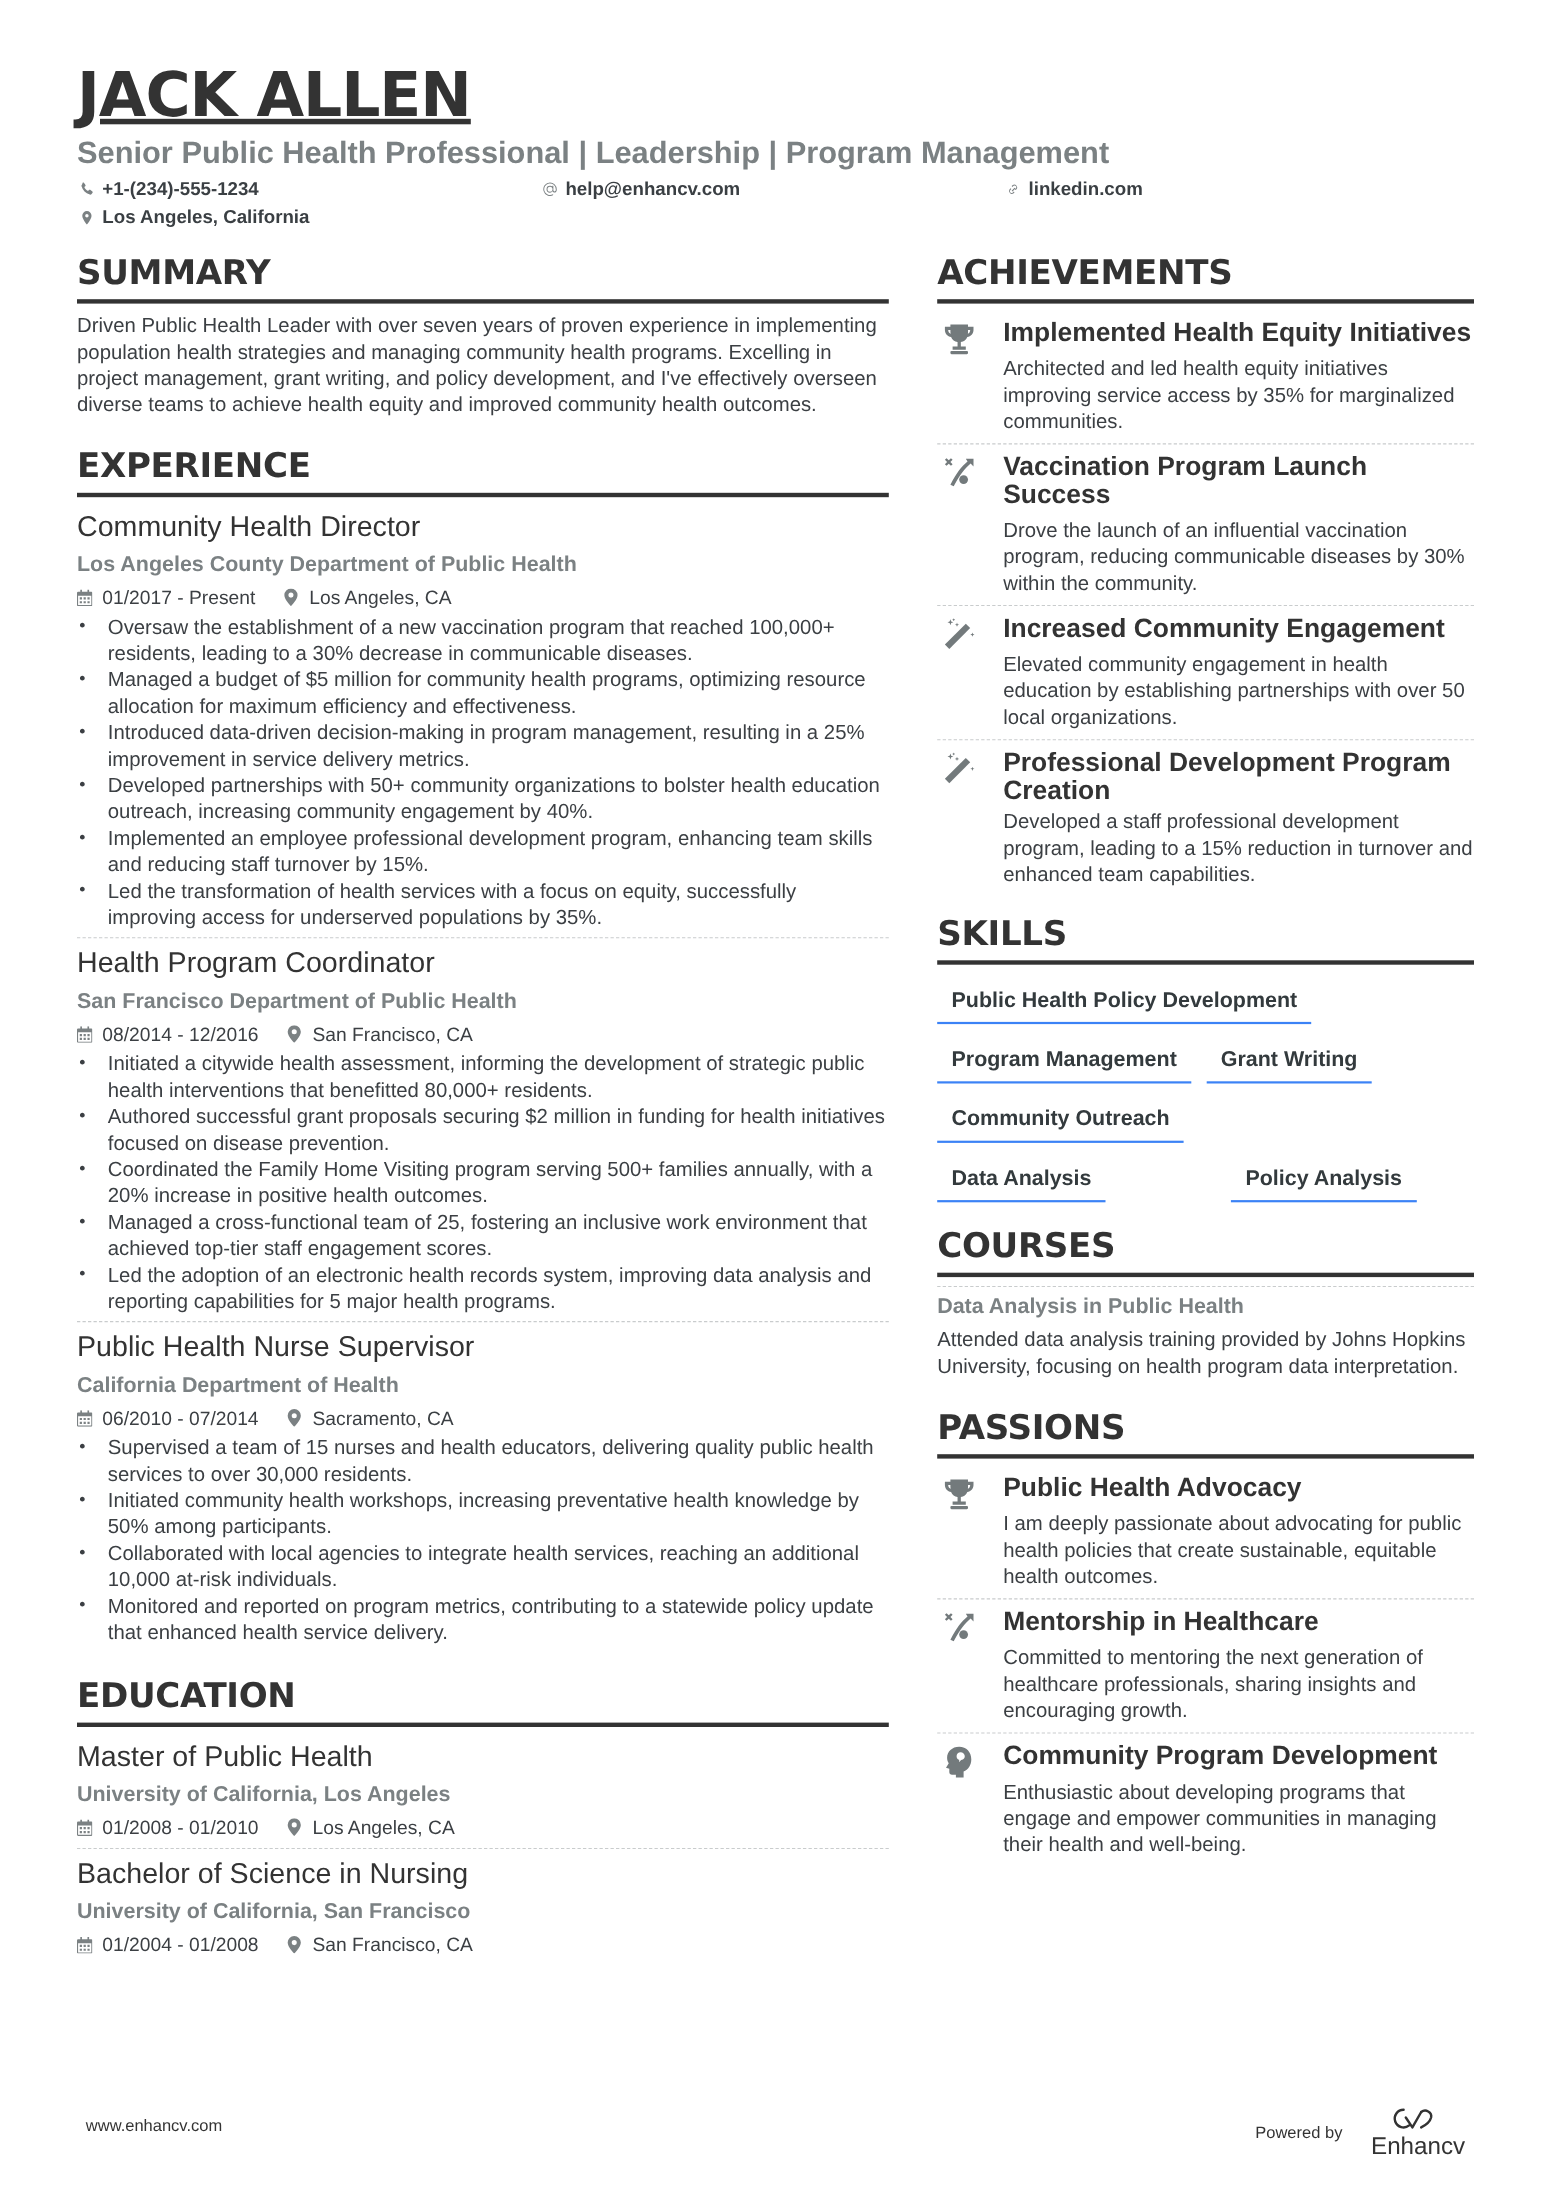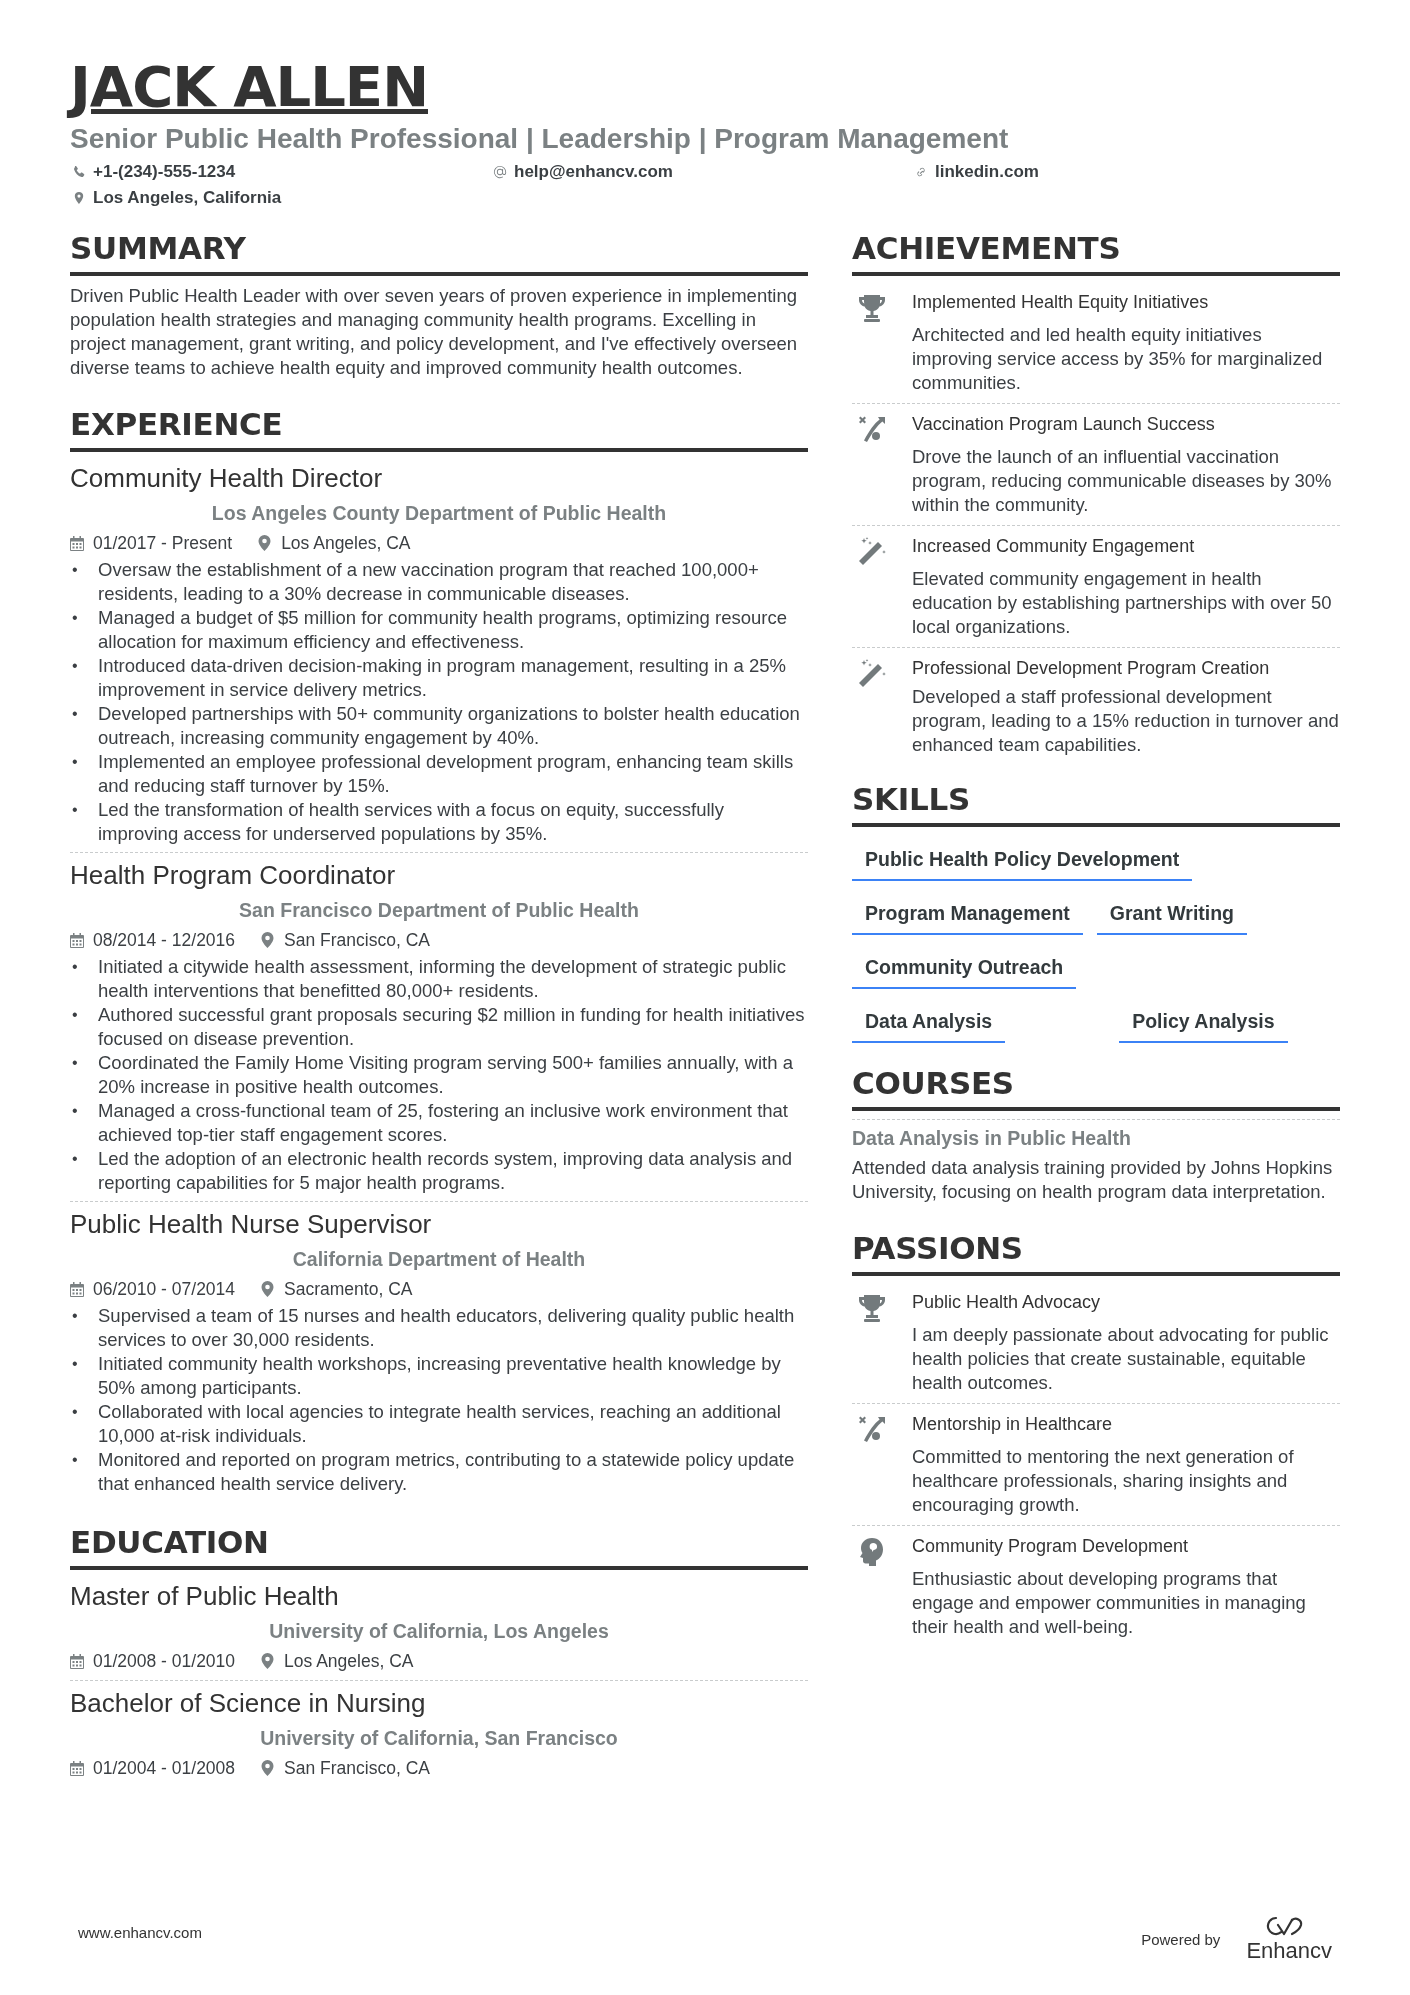--- a/index.html
+++ b/index.html
@@ -42,36 +42,36 @@
       font-family: "DejaVu Sans", sans-serif;
       font-size: 31px; font-weight: bold; color: #333333;
       line-height: 40px; letter-spacing: -0.3px;
     }
     .section-rule { height: 4px; background: #333333; margin-top: 4px; margin-bottom: 8px; }
 
     .body-text { font-size: 18.5px; line-height: 24px; color: #3b3f43; }
 
     
     .job-title { font-size: 26px; color: #333333; line-height: 36px; }
-    .job-company { font-size: 19.5px; font-weight: bold; color: #7b8183; line-height: 30px; margin-top: 2px; text-align: center; }
+    .job-company { font-size: 19.5px; font-weight: bold; color: #7b8183; line-height: 30px; margin-top: 2px; }
     .job-meta { display: flex; align-items: center; font-size: 17.5px; color: #3b3f43; line-height: 26px; margin-top: 2px; }
     .job-meta svg { width: 14px; height: 15px; fill: #7b8183; margin-right: 9px; }
     .job-meta .meta-loc { display: flex; align-items: center; margin-left: 26px; }
     .job-meta .meta-loc svg { width: 13px; height: 16px; margin-right: 10px; }
     .bullets { list-style: none; margin-top: 2px; }
     .bullets li { position: relative; padding-left: 28px; font-size: 18.5px; line-height: 24px; color: #3b3f43; }
     .bullets li::before { content: "•"; position: absolute; left: 2px; top: 0; color: #3b3f43; font-size: 16px; }
     .dash-sep { border-top: 1.5px dashed #c9cccd; margin: 6px 0 4px 0; }
 
     
     .ach-item { display: flex; padding: 6px 0 6px 0; }
     .ach-icon { width: 60px; flex: none; padding-left: 4px; padding-top: 2px; }
     .ach-icon svg { width: 32px; height: 32px; fill: #737a7c; }
     .ach-body { flex: 1; }
-    .ach-title { font-size: 18px; font-weight: normal; color: #333333; line-height: 25px; }
+    .ach-title { font-size: 24px; font-weight: bold; color: #333333; line-height: 25px; }
     .ach-desc { font-size: 18.5px; line-height: 24px; color: #3b3f43; margin-top: 8px; }
 
     .skills { display: flex; flex-wrap: wrap; column-gap: 14px; row-gap: 14px; padding-top: 6px; }
     .skill {
       font-size: 19.5px; font-weight: bold; color: #333a3d;
       padding: 6px 13px 8px 13px; border-bottom: 2px solid #3b82f6;
       line-height: 24px;
     }
 
     .course-title { font-size: 19.5px; font-weight: bold; color: #7b8183; line-height: 28px; }

